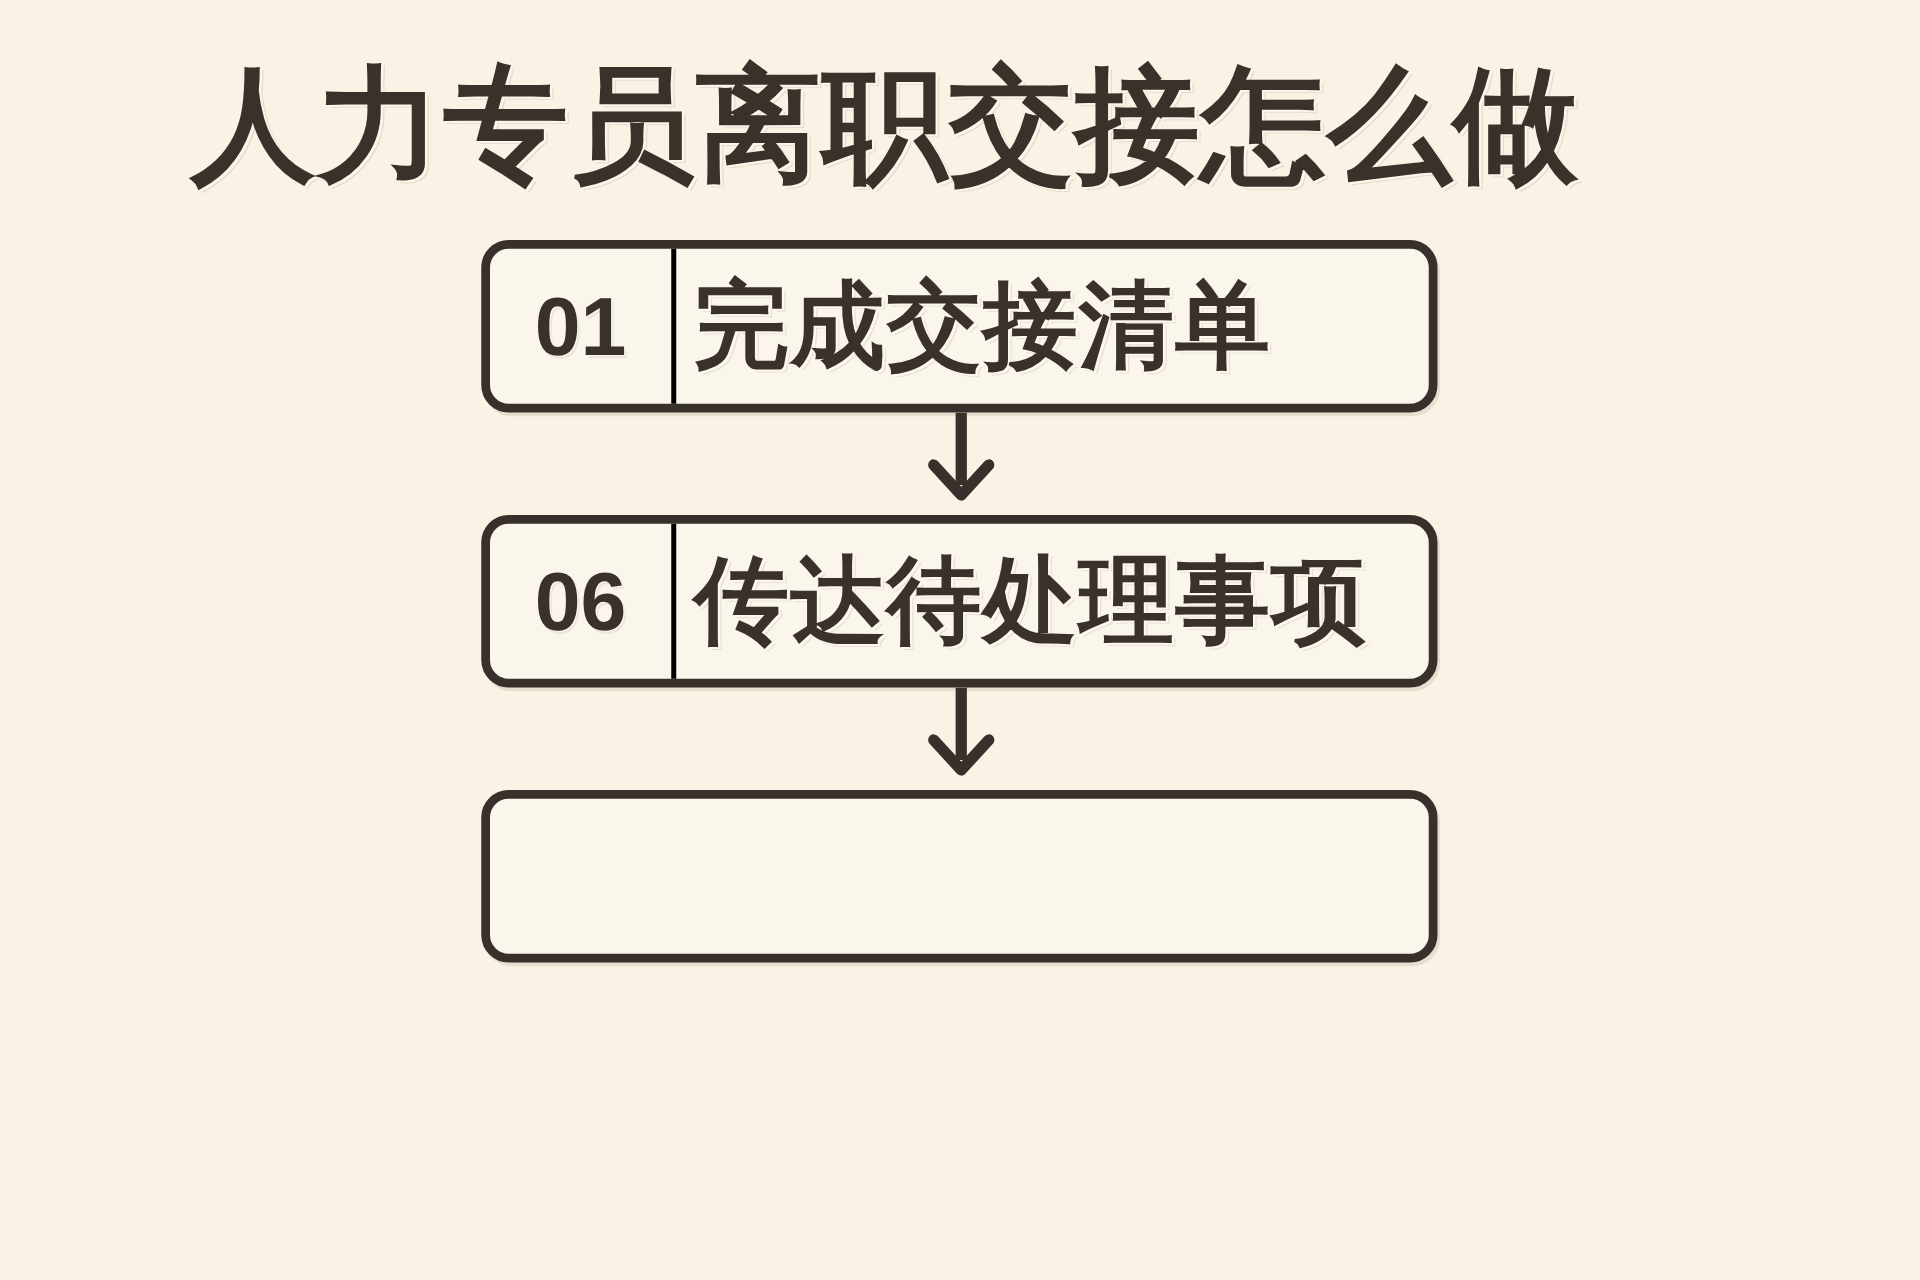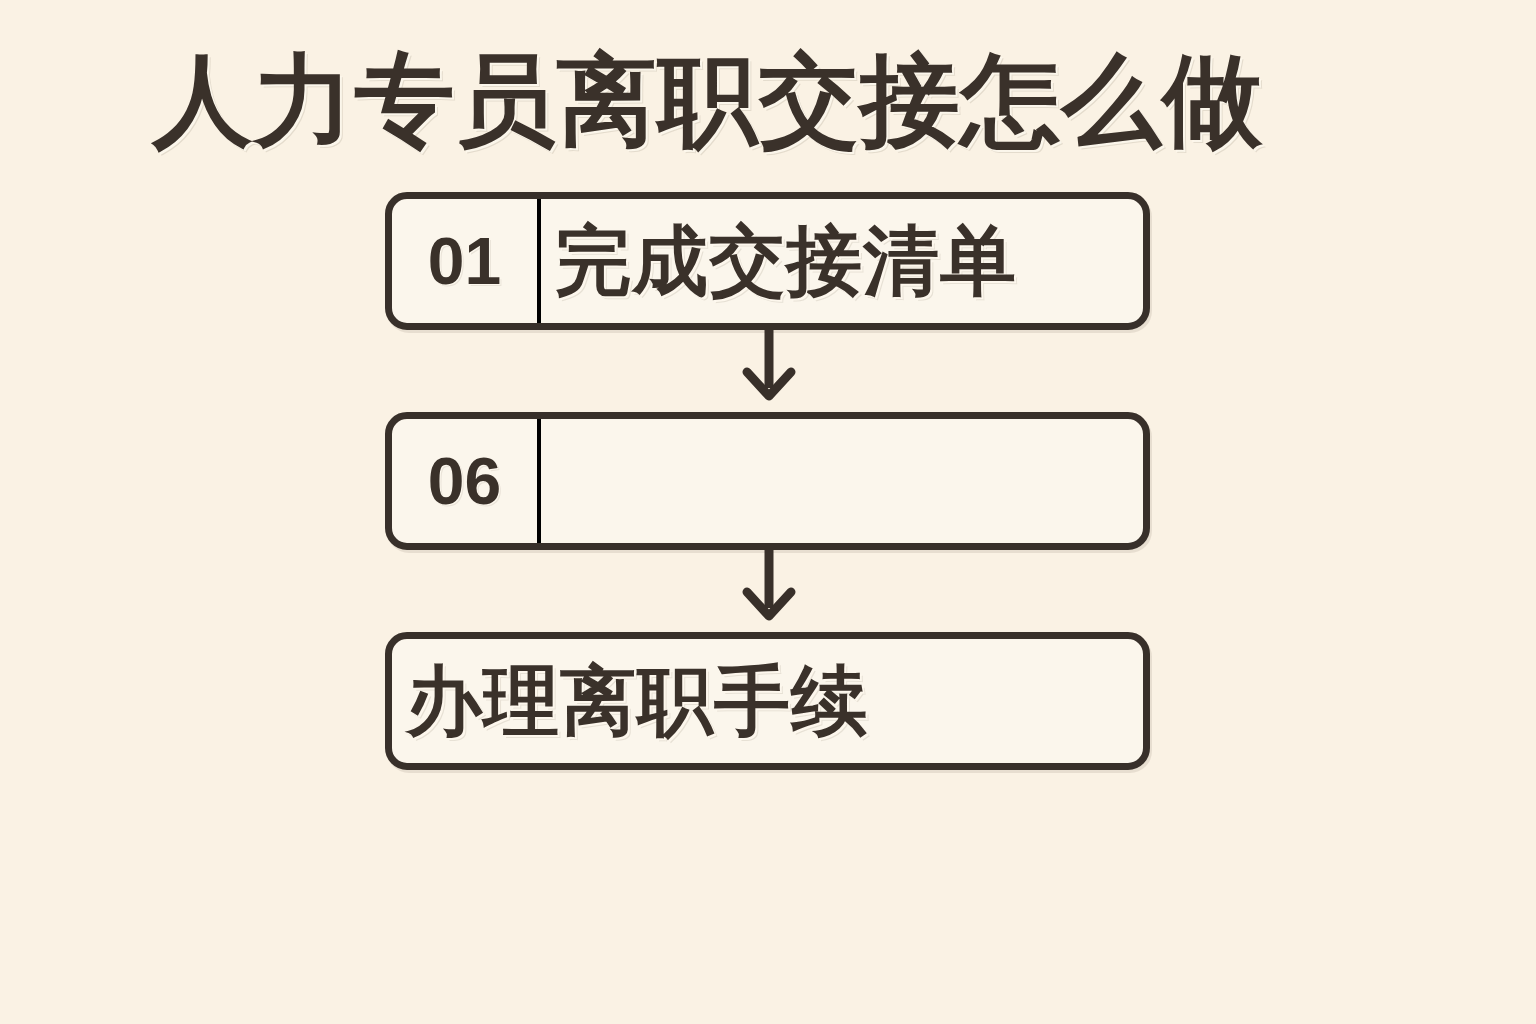--- a/index.html
+++ b/index.html
@@ -142,33 +142,33 @@
           <path d="M8 42 L30 66 L52 42" stroke="#38302a" stroke-width="9" fill="none" stroke-linecap="round" stroke-linejoin="round"></path>
         </svg>
       </div>
     </div>
 
     <div class="step">
       <div class="step-box">
         <div class="step-num-cell">
           <span class="step-num">06</span>
         </div>
+        <div class="step-label-cell">
+          <span class="step-label">传达待处理事项</span>
+        </div>
       </div>
       <div class="connector">
         <svg width="60" height="78" viewBox="0 0 60 78">
           <path d="M30 0 V58" stroke="#38302a" stroke-width="9" fill="none"></path>
           <path d="M8 42 L30 66 L52 42" stroke="#38302a" stroke-width="9" fill="none" stroke-linecap="round" stroke-linejoin="round"></path>
         </svg>
       </div>
     </div>
 
 
     <div class="step">
       <div class="step-box">
-        <div class="step-label-cell">
-          <span class="step-label">办理离职手续</span>
-        </div>
       </div>
 
     </div>
 
   </div>
 </div>
 
 </body></html>

